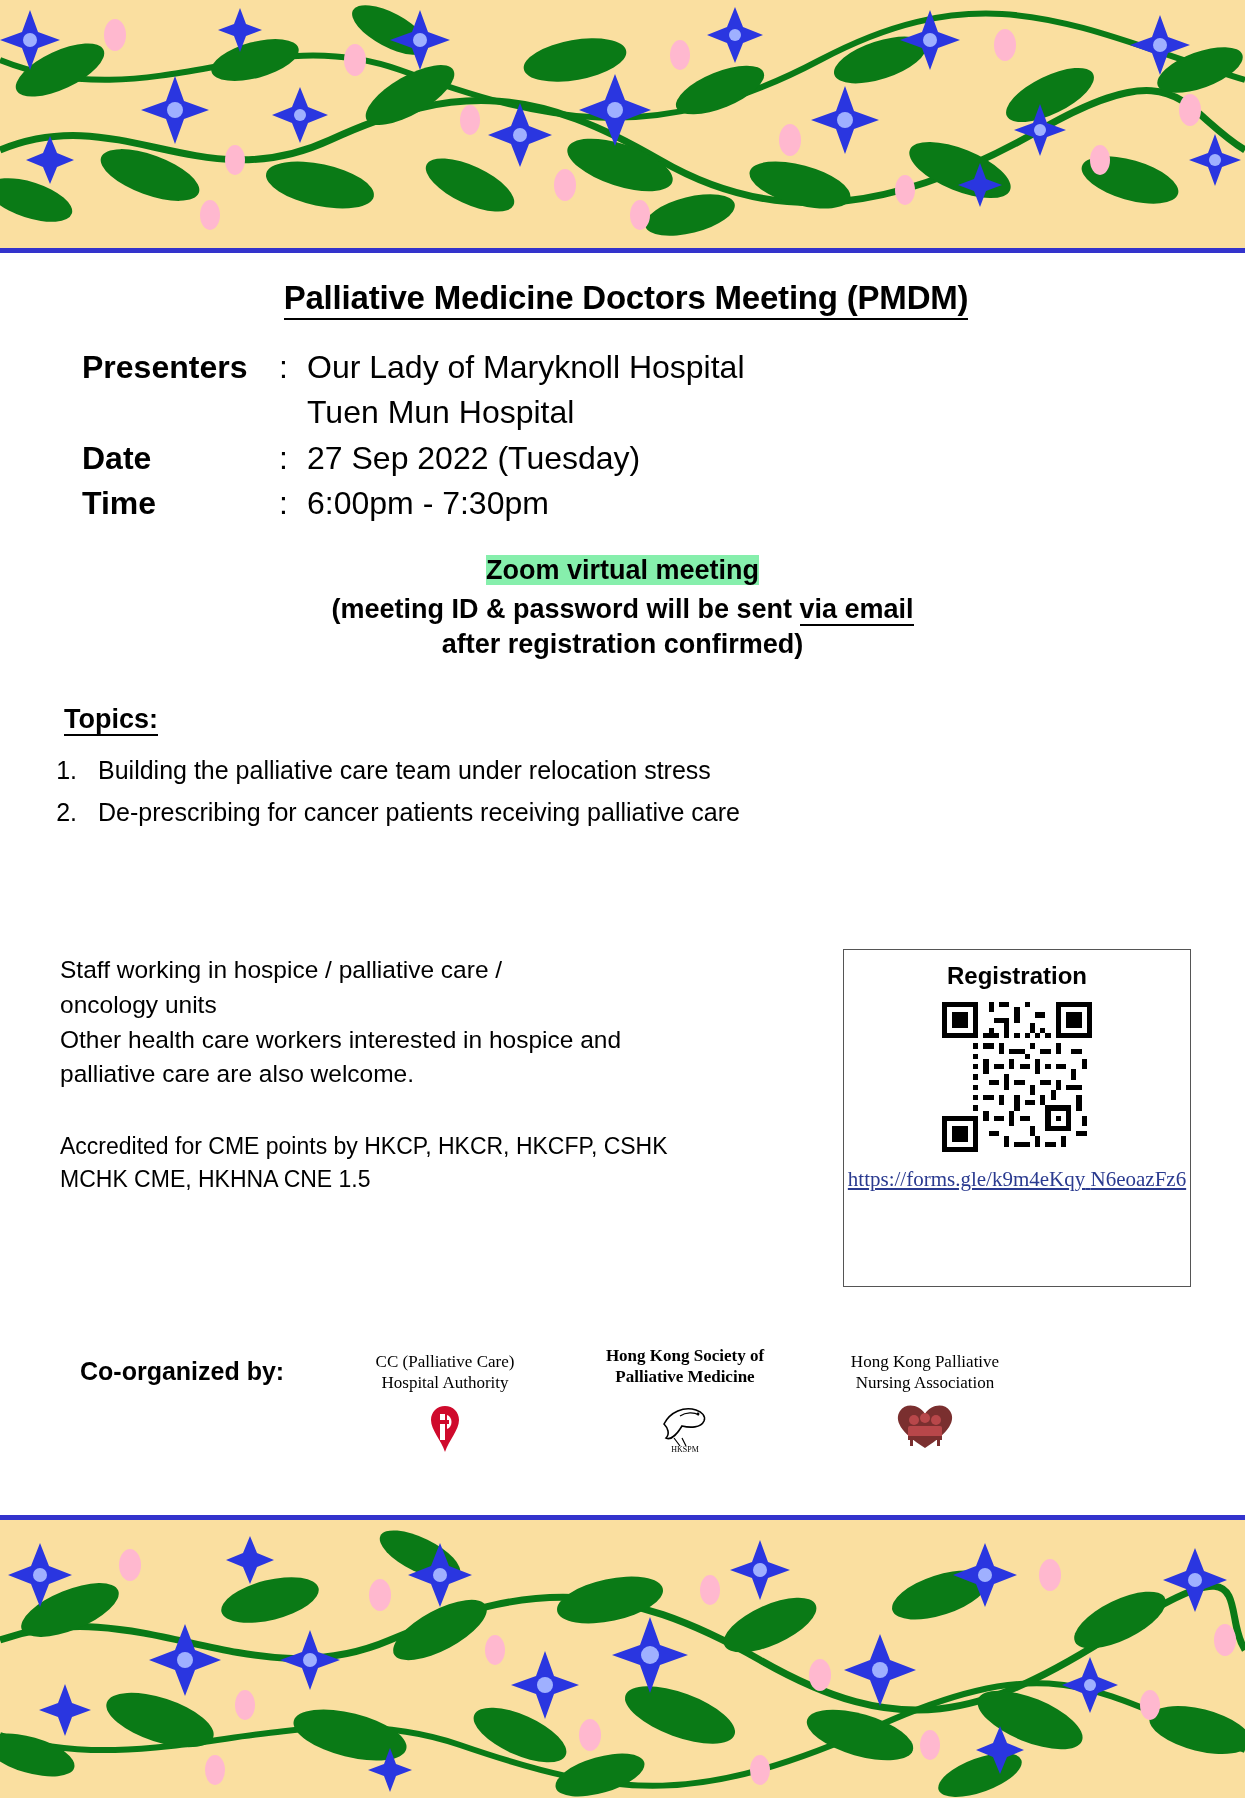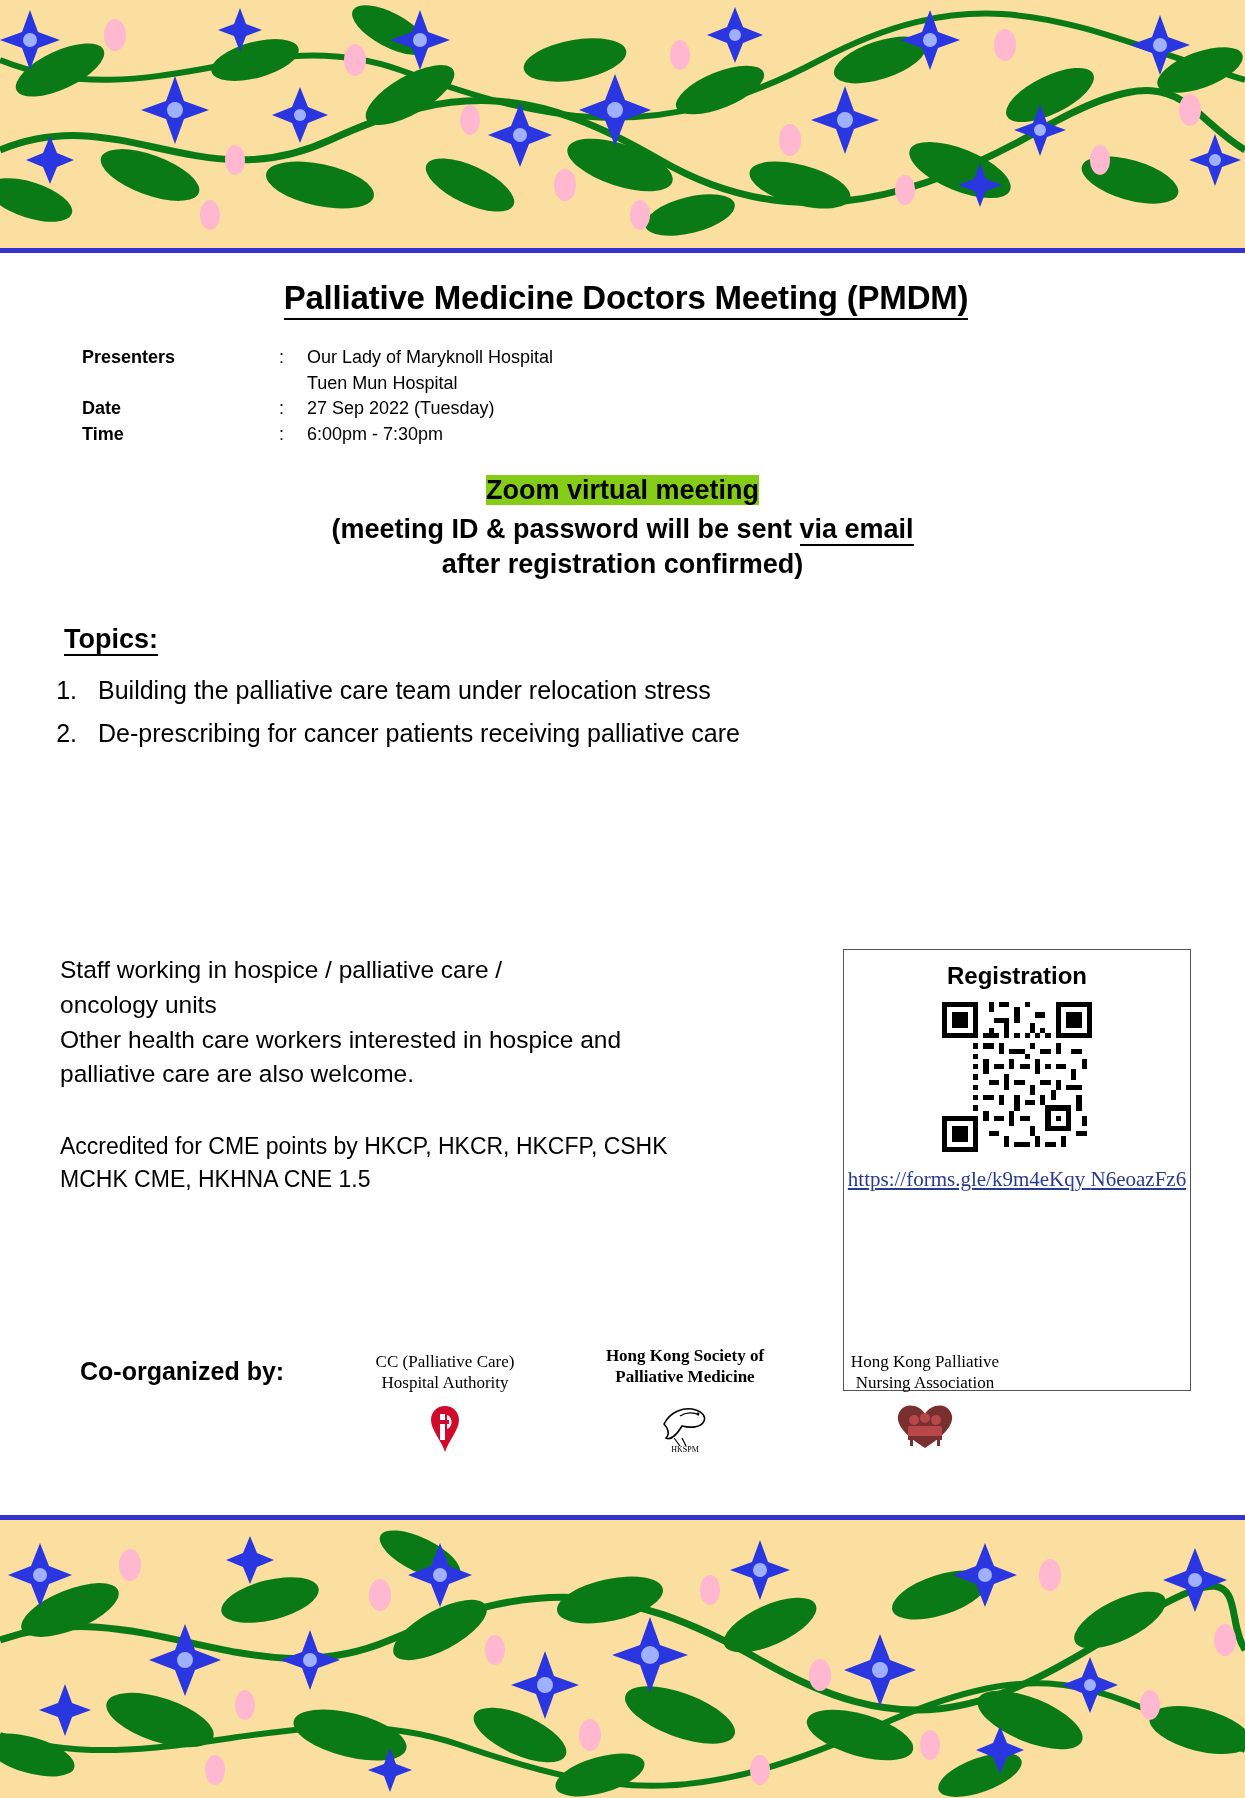--- a/index.html
+++ b/index.html
@@ -59,21 +59,21 @@
   }
   .title span {
     border-bottom: 2px solid #000;
     padding-bottom: 2px;
     margin-left: 7px;
   }
 
   .info-block {
     margin-top: 28px;
     margin-left: 82px;
-    font-size: 18px;
+    font-size: 32px;
     line-height: 1.42;
   }
   .info-row {
     display: flex;
   }
   .info-label {
     font-weight: bold;
     width: 197px;
     flex: 0 0 197px;
   }
@@ -88,21 +88,21 @@
     margin-left: 225px;
   }
 
   .zoom-line {
     text-align: center;
     margin-top: 28px;
     font-size: 27px;
     font-weight: bold;
   }
   .hl {
-    background: #84cc16;
+    background: #86efac;
   }
   .zoom-sub {
     text-align: center;
     font-size: 27px;
     font-weight: bold;
     line-height: 1.3;
     margin-top: 6px;
   }
   .u {
     border-bottom: 2px solid #000;
@@ -151,21 +151,21 @@
     margin-top: 38px;
     font-size: 23px;
     line-height: 1.42;
   }
 
   .reg-box {
     position: absolute;
     left: 843px;
     top: -4px;
     width: 348px;
-    height: 442px;
+    height: 338px;
     border: 1px solid #555;
     box-sizing: border-box;
     text-align: center;
     padding-top: 12px;
   }
   .reg-title {
     font-size: 24px;
     font-weight: bold;
   }
   .reg-sub {

